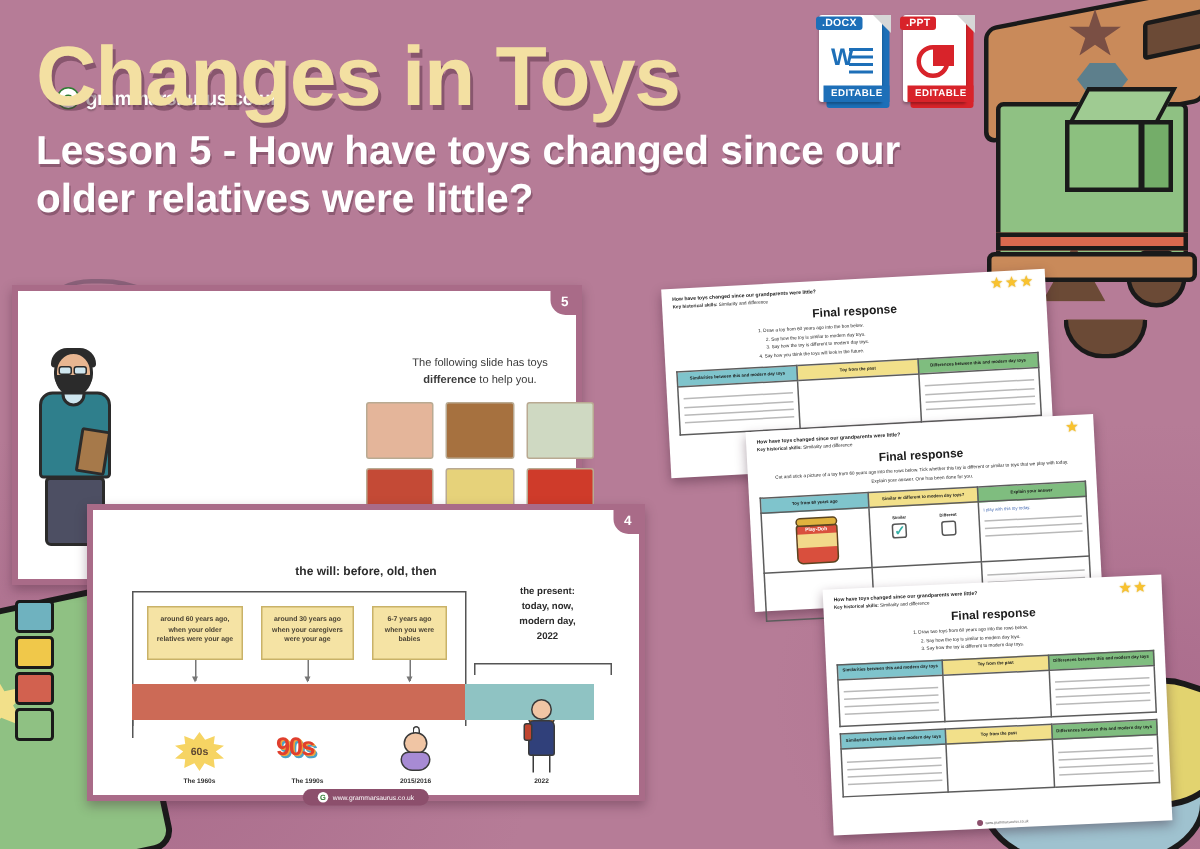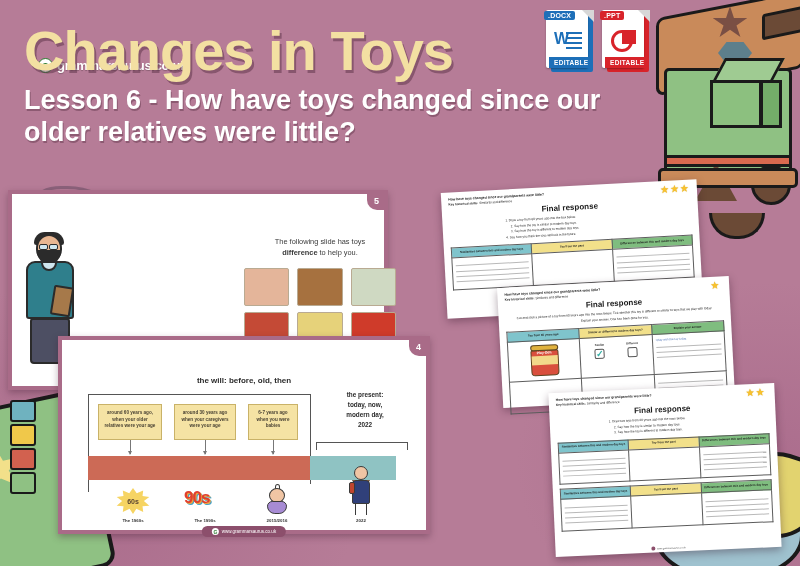--- a/index.html
+++ b/index.html
@@ -286,21 +286,21 @@
   <div class="crayons">
     <div class="cr" style="top:0;background:#6fb2bf;"></div>
     <div class="cr" style="top:24px;background:#f0c84a;"></div>
     <div class="cr" style="top:48px;background:#d2614f;"></div>
     <div class="cr" style="top:72px;background:#8fc183;"></div>
   </div>
 </div>
 
 <div id="header">
   <h1 id="title">Changes in Toys</h1>
-  <h2 id="subtitle">Lesson 6 - How have toys changed since our older relatives were little?</h2>
+  <h2 id="subtitle">Lesson 5 - How have toys changed since our older relatives were little?</h2>
 </div>
 
 <div id="badges">
   <div class="docbadge">
     <div class="shadowpg" style="background:#1d6fb8;"></div>
     <div class="page"></div>
     <div class="fold"></div>
     <div class="tag" style="background:#1d6fb8;">.DOCX</div>
     <div class="glyph" style="color:#1d6fb8;">W</div>
     <div class="lines">

